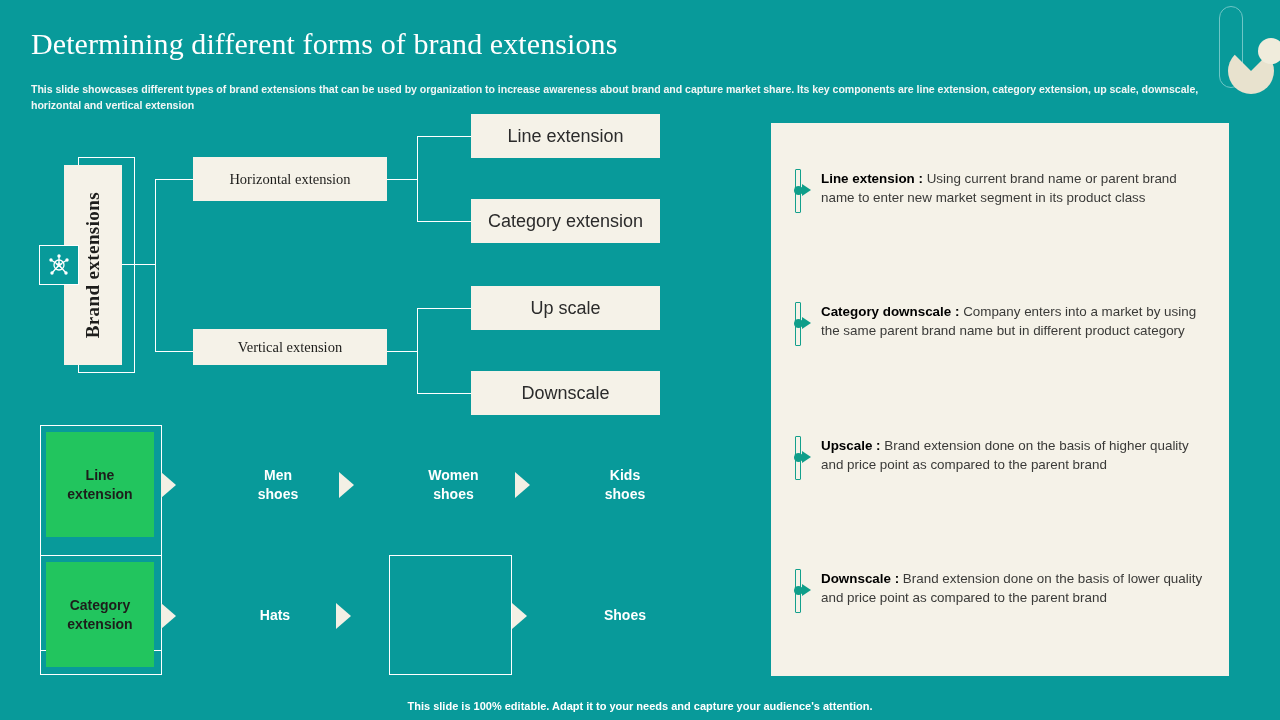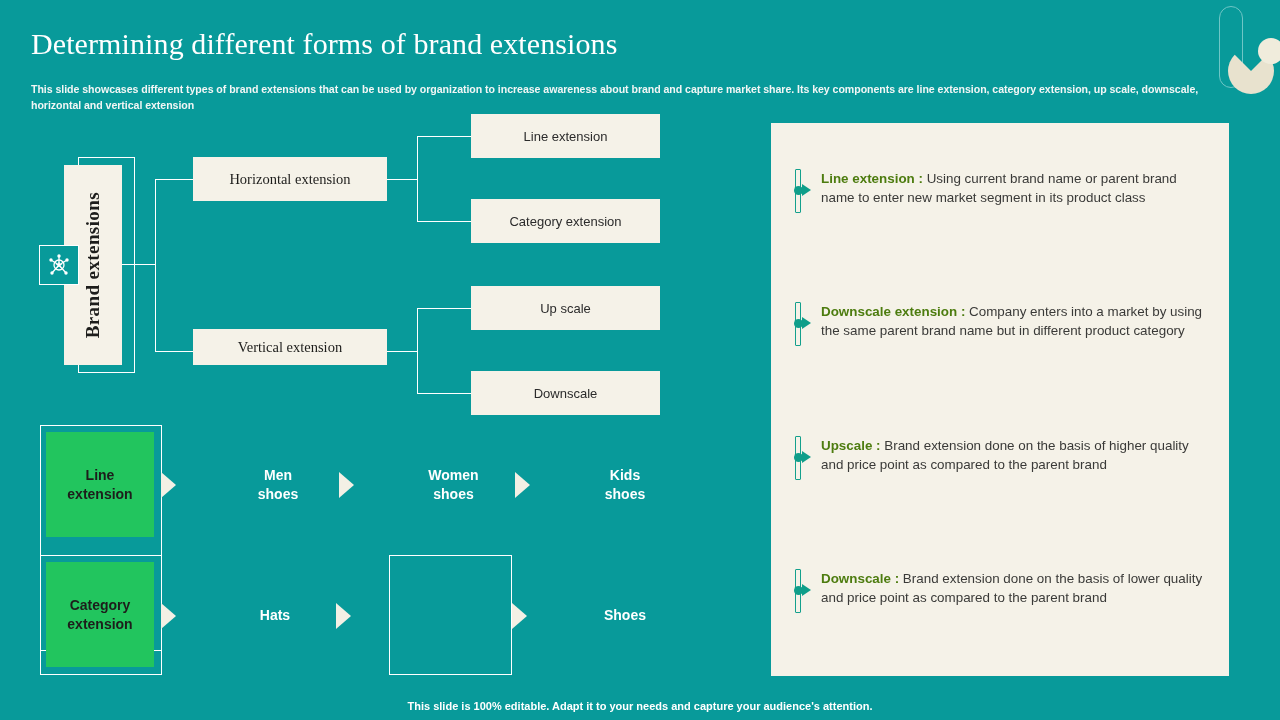--- a/index.html
+++ b/index.html
@@ -135,21 +135,21 @@
   .node-h { left: 193px; top: 157px;  width: 194px; height: 44px; }
   .node-v { left: 193px; top: 329px;  width: 194px; height: 36px; }
 
   
   .leaf {
     position: absolute;
     background: #F5F2E8;
     display: flex;
     align-items: center;
     justify-content: center;
-    font-size: 13px;
+    font-size: 18px;
     color: #2B2B2B;
     text-align: center;
   }
   .leaf-1 { left: 471px; top: 114px; width: 189px; height: 44px; }
   .leaf-2 { left: 471px; top: 199px; width: 189px; height: 44px; }
   .leaf-3 { left: 471px; top: 286px; width: 189px; height: 44px; }
   .leaf-4 { left: 471px; top: 371px; width: 189px; height: 44px; }
 
   
   .grid { position: absolute; left: 0; top: 0; width: 760px; height: 720px; }
@@ -191,21 +191,21 @@
     position: absolute;
     left: 50px;
     width: 390px;
     display: block;
   }
   .bullet-text {
     font-size: 13.4px;
     color: #3A3A38;
     line-height: 1.42;
   }
-  .bullet-text b { color: #4d7c0f; font-weight: 700; }
+  .bullet-text b { color: #000000; font-weight: 700; }
 
   .marker {
     position: absolute;
     left: 20px;
     width: 22px; height: 44px;
   }
   .marker .bar {
     position: absolute;
     left: 4px; top: 0;
     width: 6px; height: 44px;
@@ -377,21 +377,21 @@
     <div class="bullet b1">
       <span class="bullet-text"><b>Line extension :</b><span> Using current brand name or parent brand name to enter new market segment in its product class</span></span>
     </div>
 
     <div class="marker m2">
       <span class="bar"></span>
       <span class="dot"></span>
       <span class="tri"></span>
     </div>
     <div class="bullet b2">
-      <span class="bullet-text"><b>Downscale extension :</b><span> Company enters into a market by using the same parent brand name but in different product category</span></span>
+      <span class="bullet-text"><b>Category downscale :</b><span> Company enters into a market by using the same parent brand name but in different product category</span></span>
     </div>
 
     <div class="marker m3">
       <span class="bar"></span>
       <span class="dot"></span>
       <span class="tri"></span>
     </div>
     <div class="bullet b3">
       <span class="bullet-text"><b>Upscale :</b><span>  Brand extension done on the basis of higher quality and price point as compared to the parent brand</span></span>
     </div>

